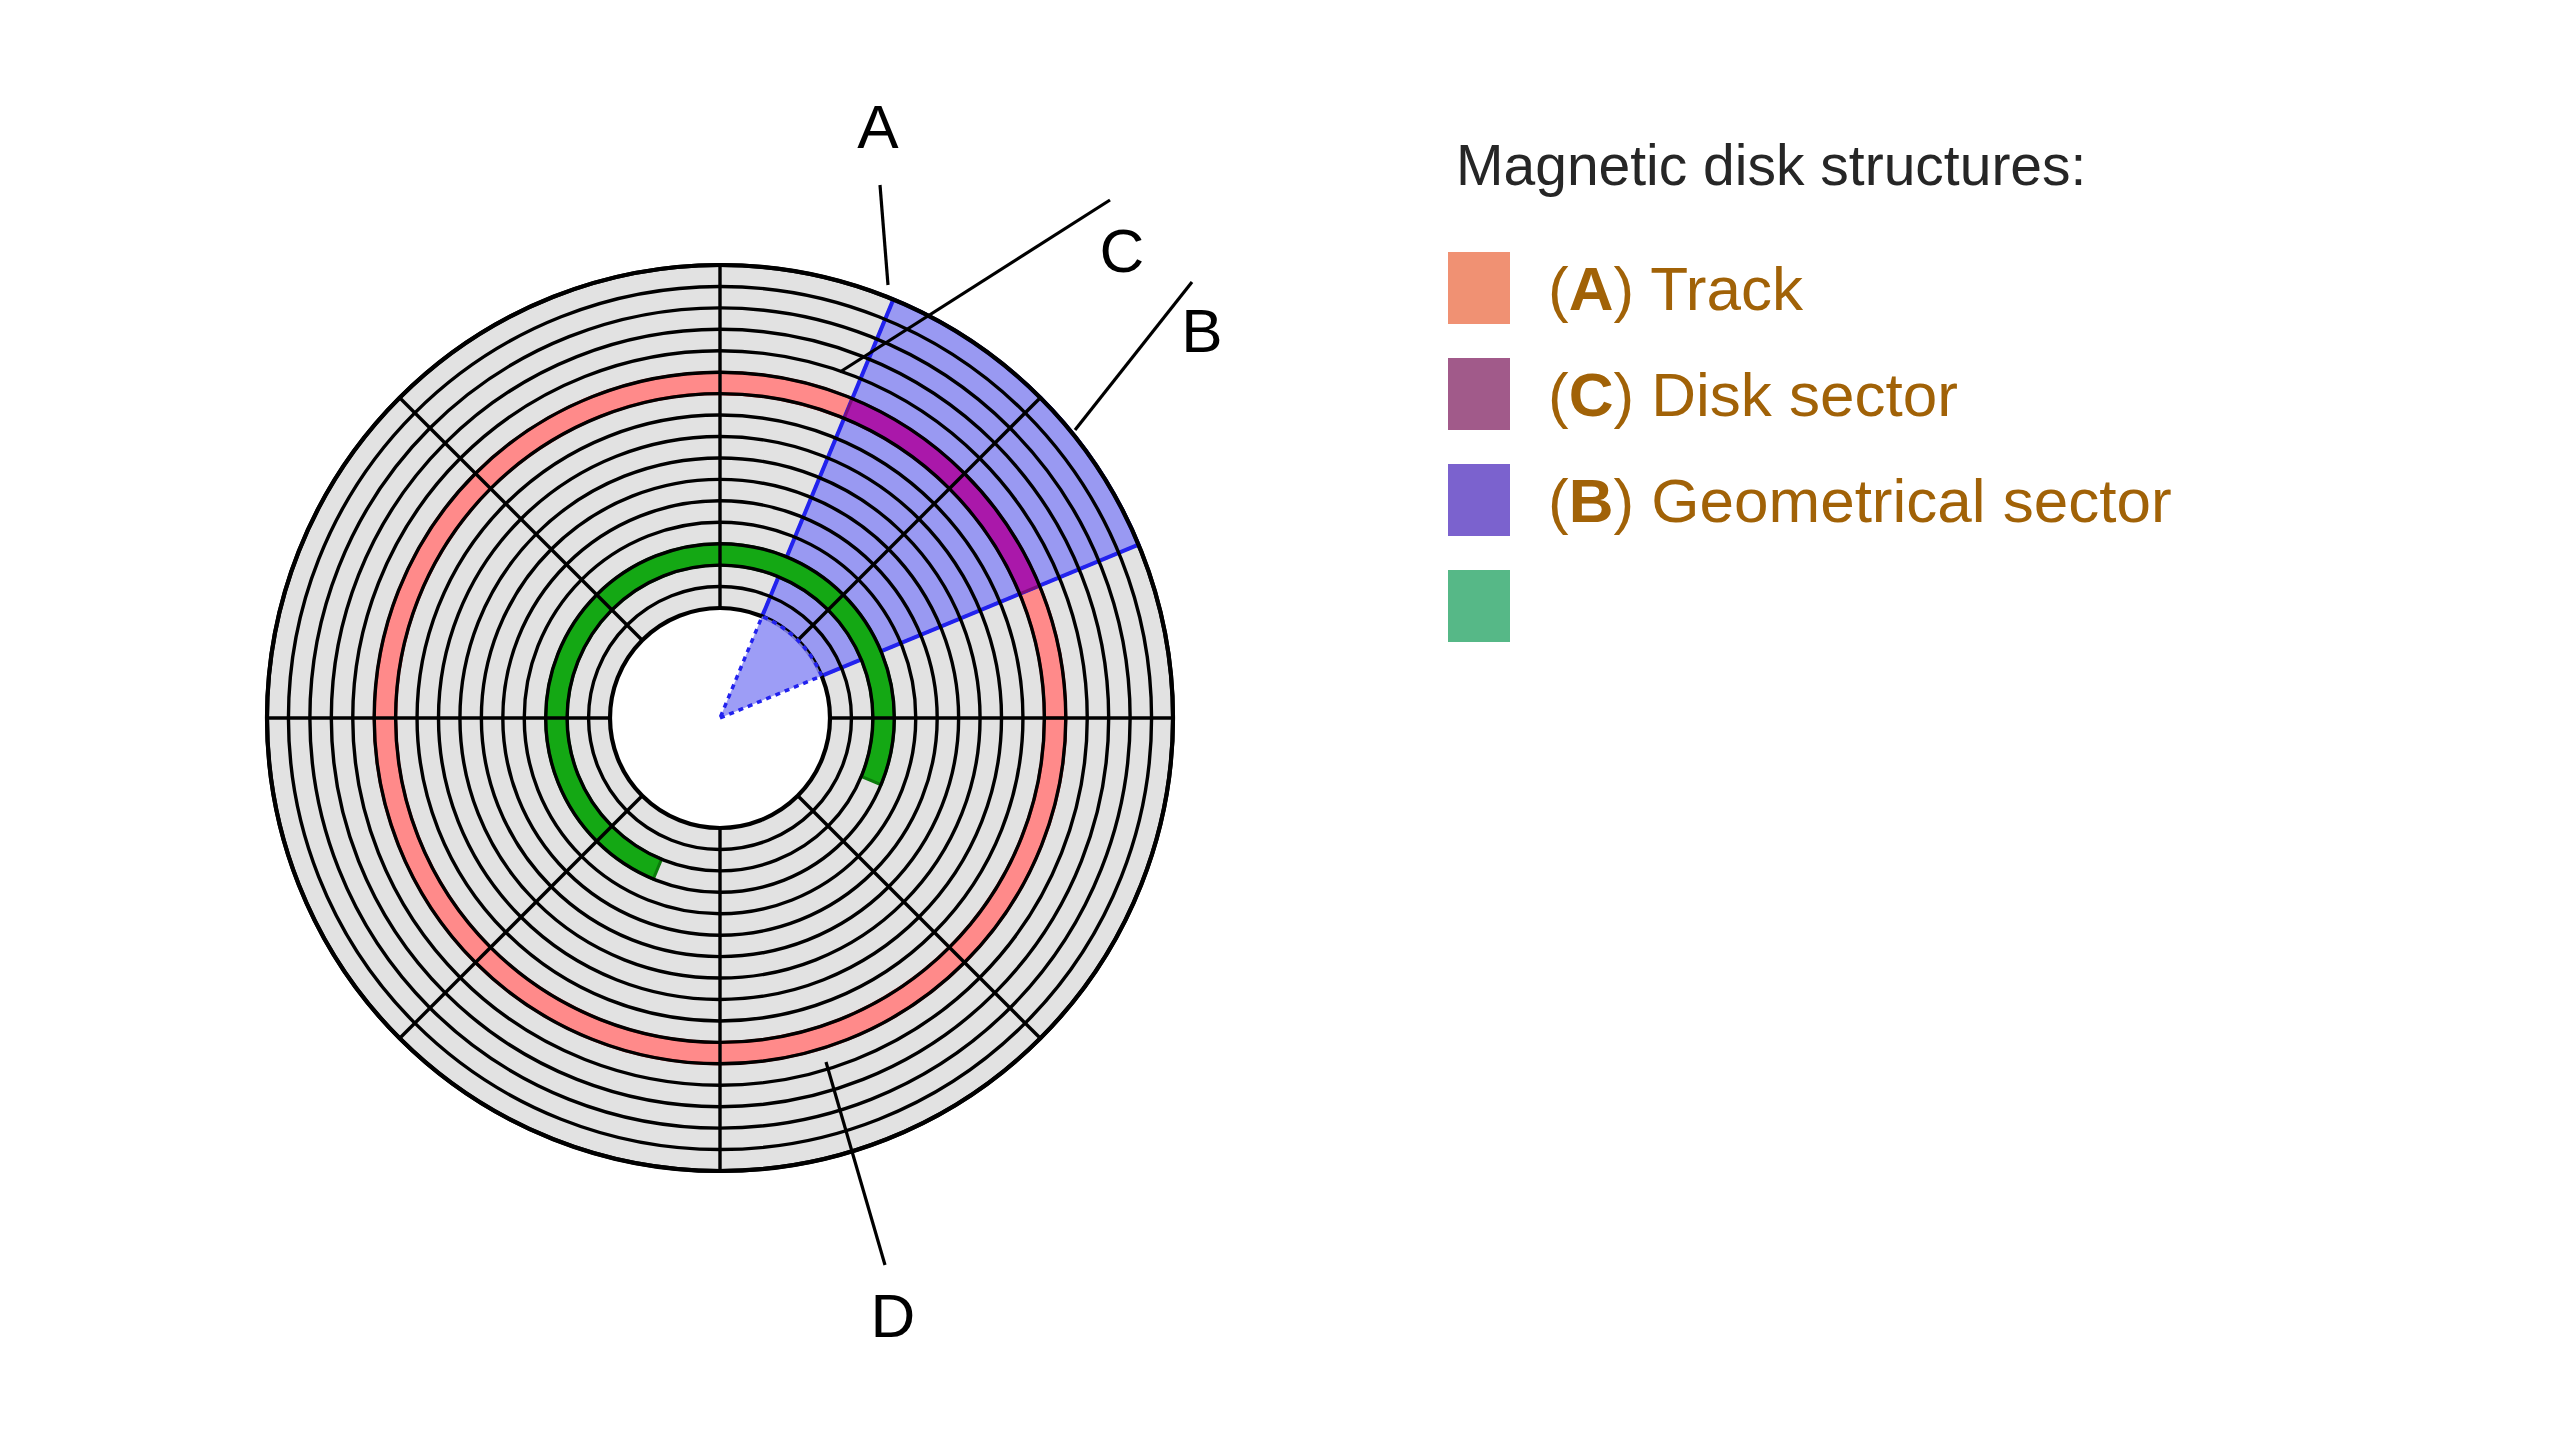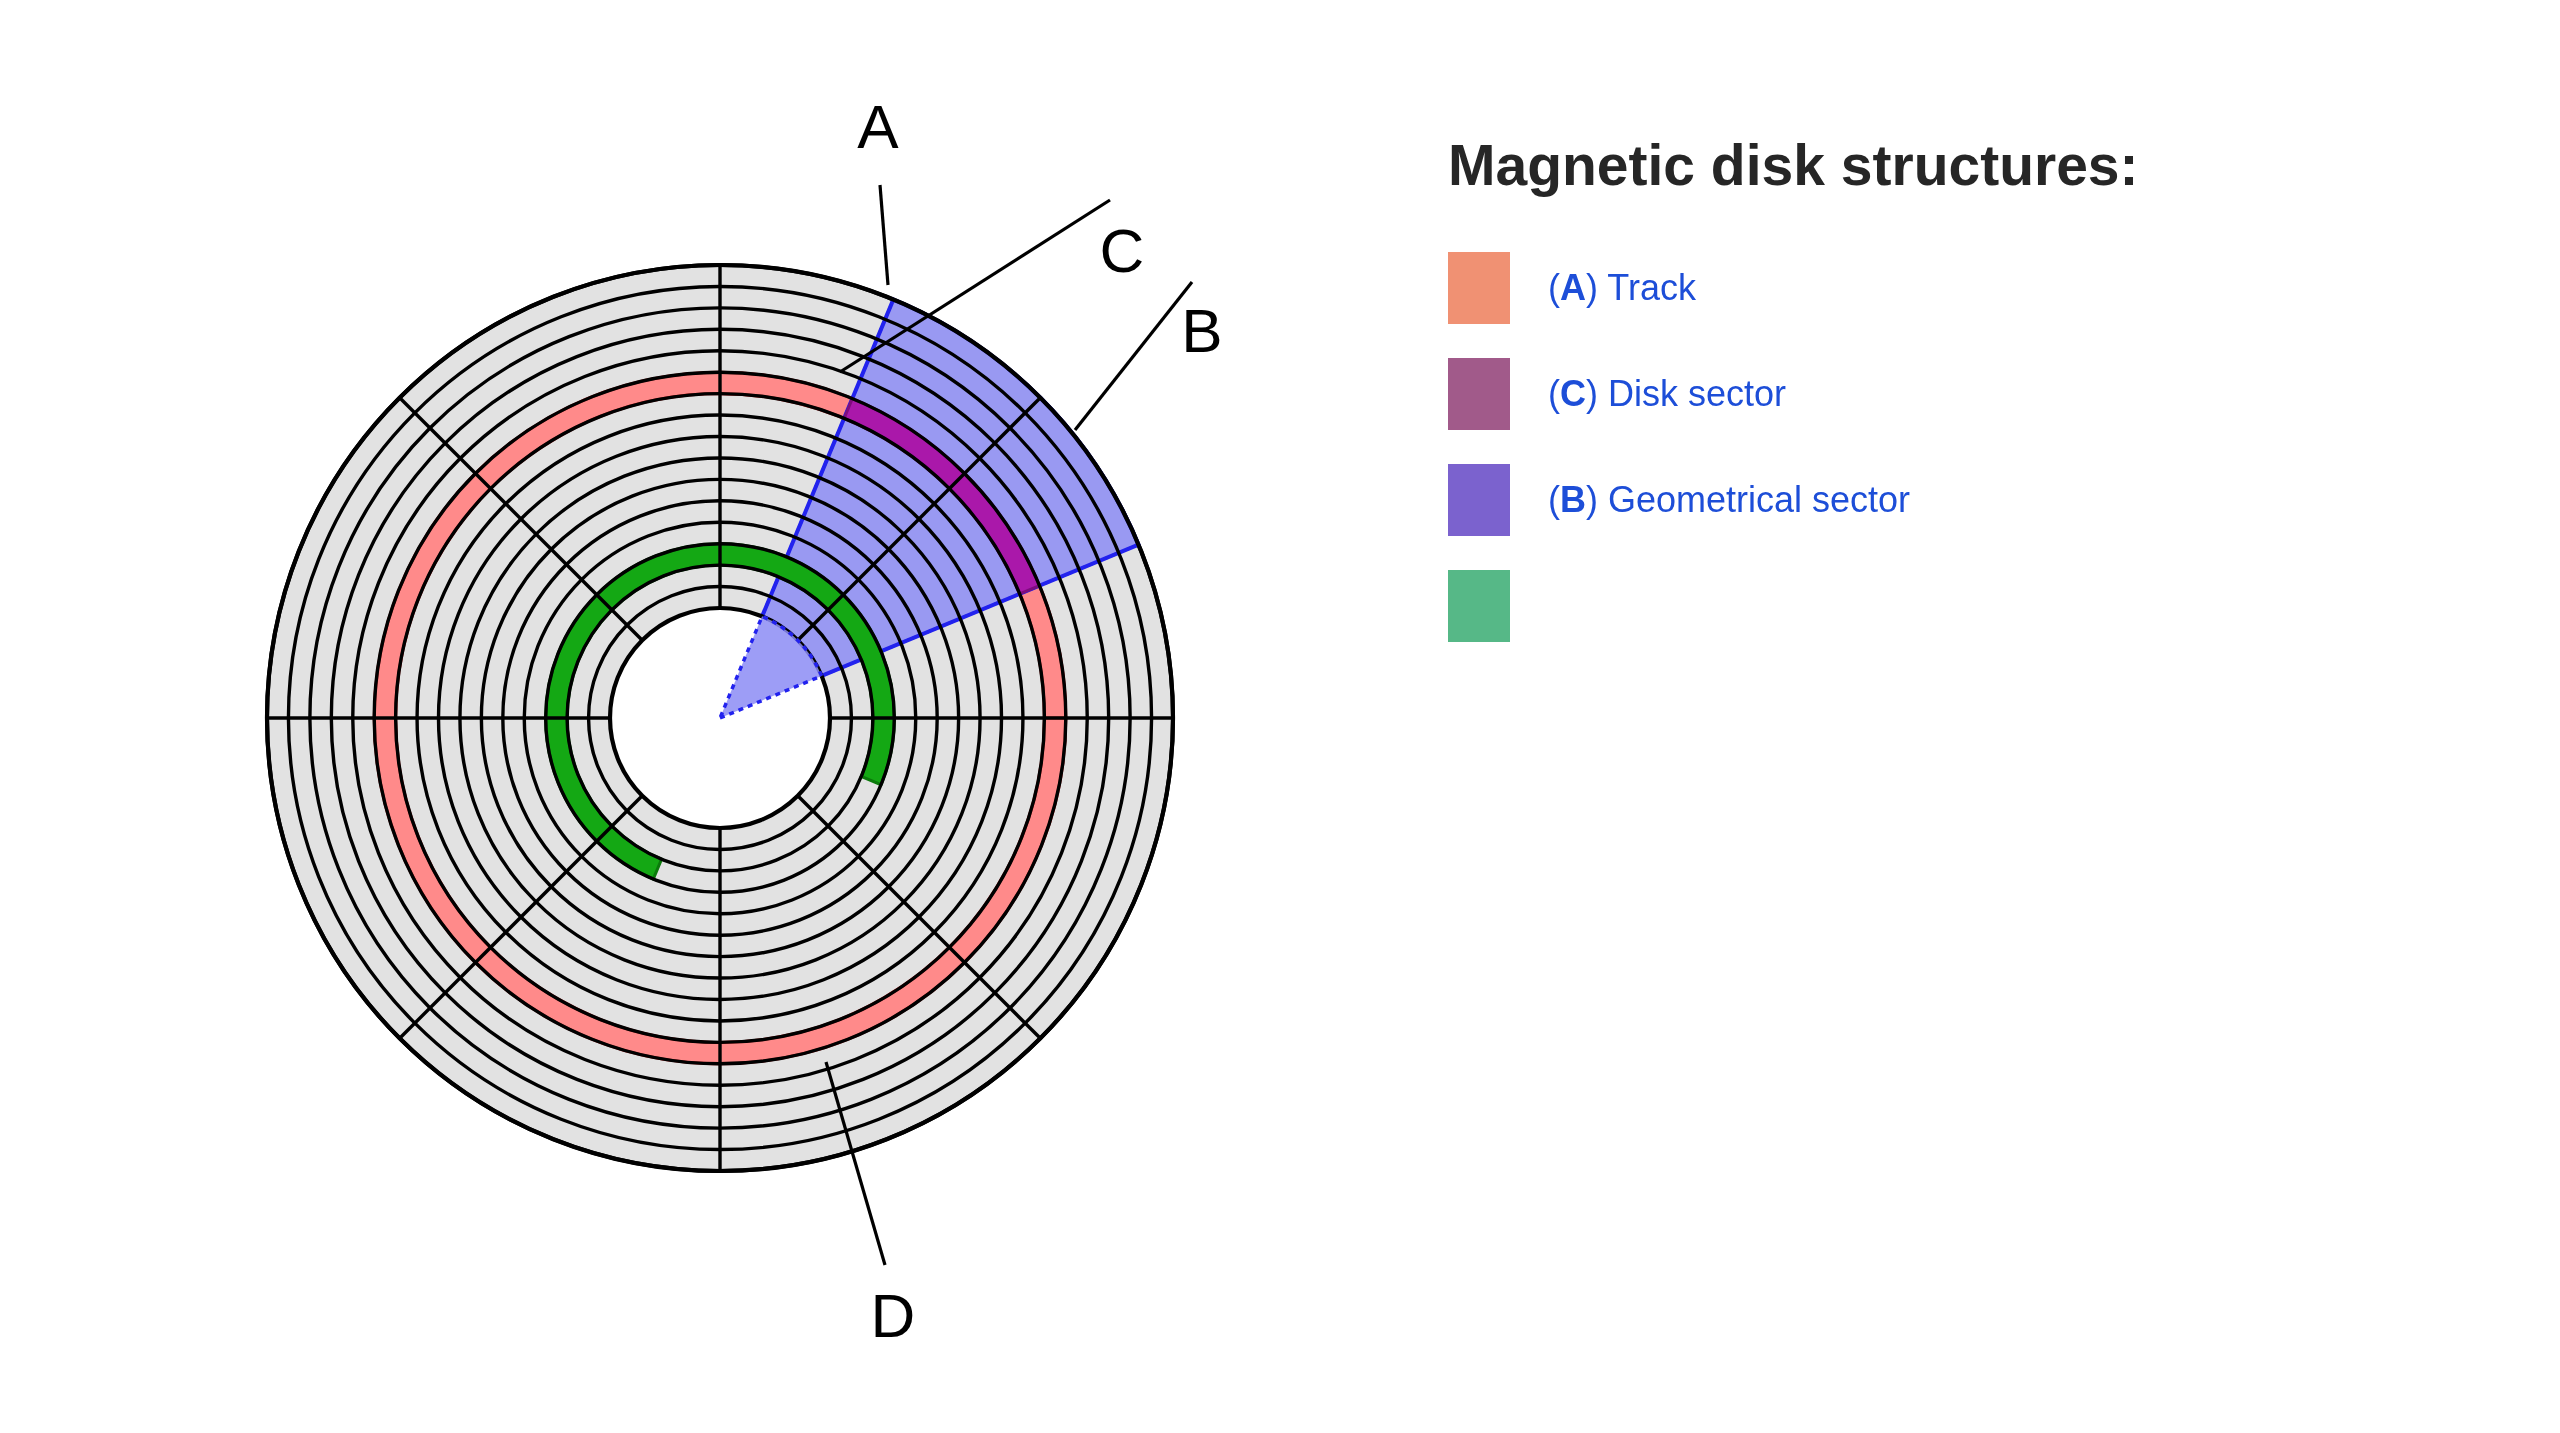--- a/index.html
+++ b/index.html
@@ -31,41 +31,41 @@
   }
   .legend-panel {
     position: absolute;
     left: 1448px;
     top: 132px;
     width: 1000px;
   }
   .legend-title {
     font-family: "Liberation Sans", sans-serif;
     font-size: 57px;
-    font-weight: bold;
+    font-weight: normal;
     color: #262626;
     letter-spacing: 0px;
-    margin: 0 0 54px 0;
+    margin: 0 0 54px 8px;
     white-space: nowrap;
   }
   .legend-row {
     display: flex;
     align-items: center;
     height: 72px;
     margin-bottom: 34px;
   }
   .legend-swatch {
     width: 62px;
     height: 72px;
     flex: 0 0 auto;
   }
   .legend-text {
     font-family: "Liberation Sans", sans-serif;
-    font-size: 36px;
-    color: #1d4ed8;
+    font-size: 62px;
+    color: #a16207;
     margin-left: 38px;
     white-space: nowrap;
   }
   .legend-text b {
     font-weight: bold;
   }
 </style>
 </head>
 <body>
 

